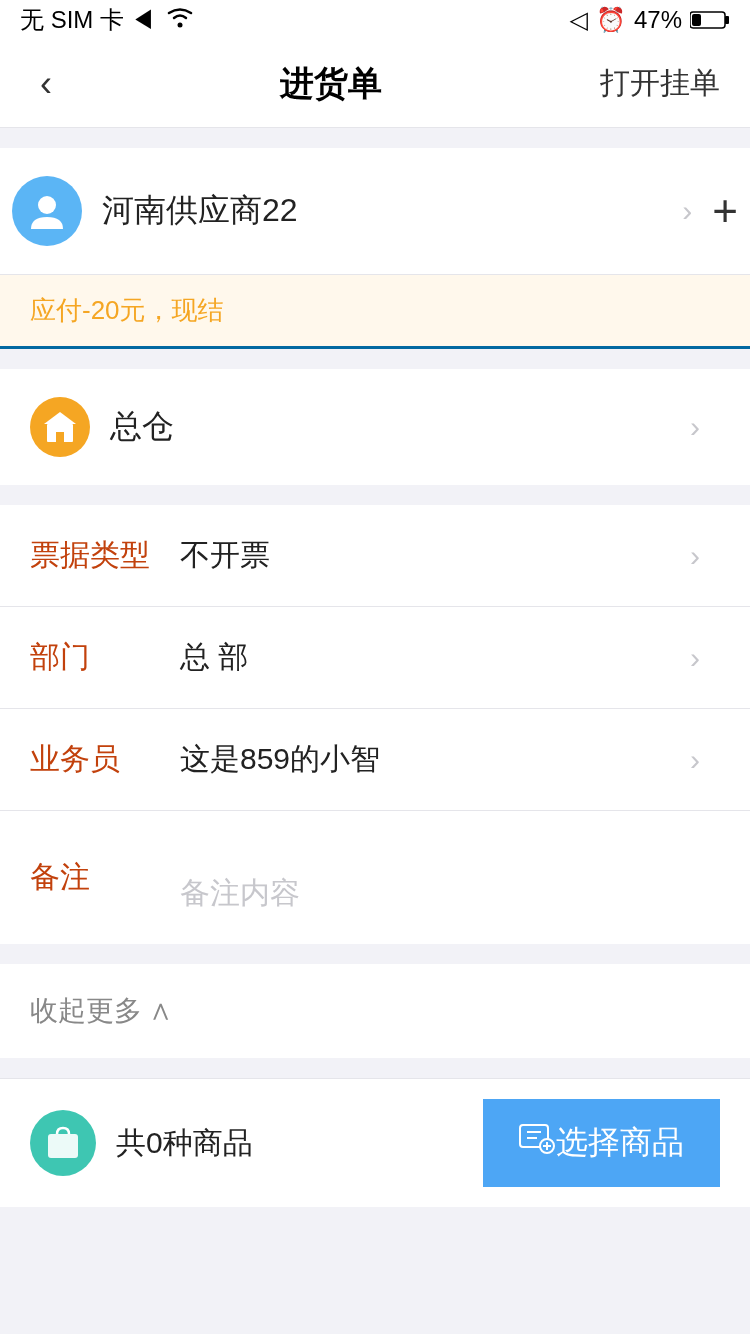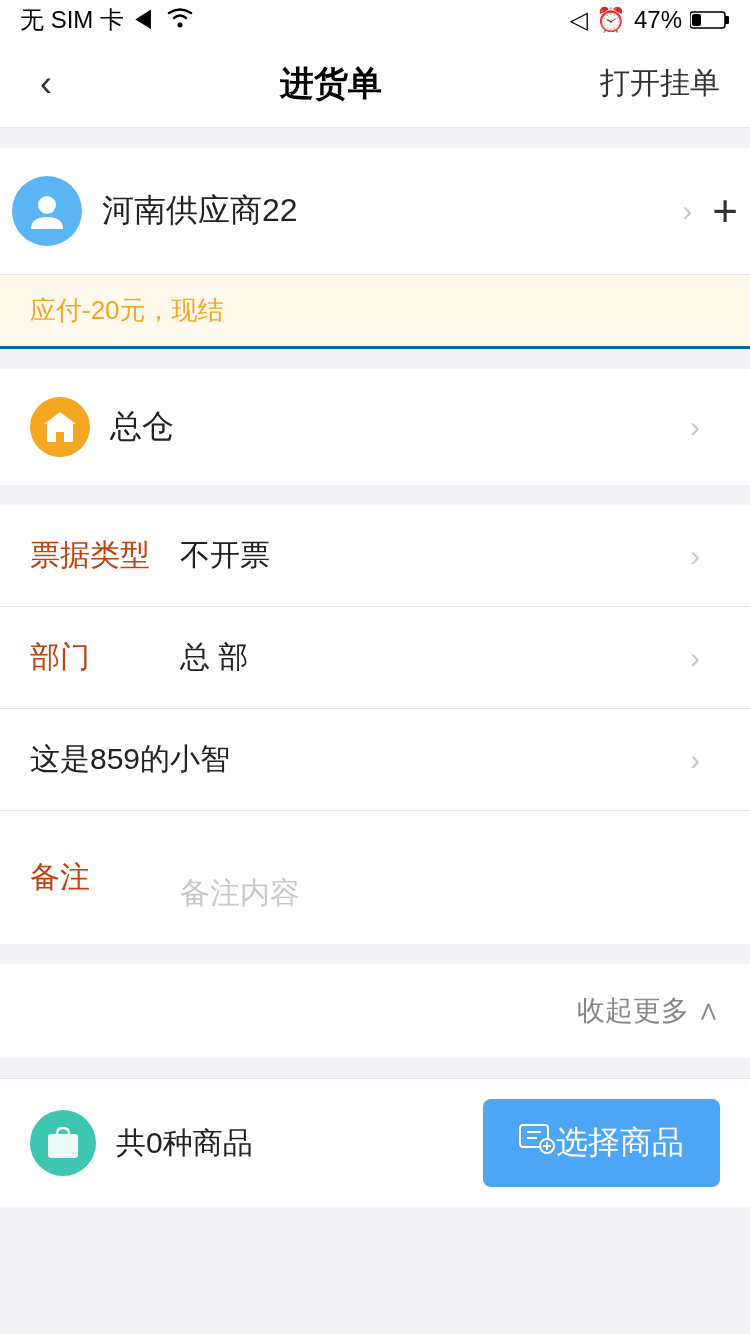--- a/index.html
+++ b/index.html
@@ -165,26 +165,27 @@
     .form-placeholder {
       flex: 1;
       font-size: 30px;
       color: #c7c7cc;
       margin-top: 32px;
     }
 
     
     .collapse-row {
       background: #fff;
-      text-align: right;
+      text-align: left;
       padding: 28px 30px;
       font-size: 28px;
       color: #888;
       cursor: pointer;
       margin-top: 20px;
+      font-family: Liberation Serif, serif;
     }
 
     
     .bottom-bar {
       background: #fff;
       display: flex;
       align-items: center;
       padding: 20px 30px;
       margin-top: 20px;
       border-top: 1px solid #e5e5ea;
@@ -202,21 +203,21 @@
     }
     .goods-count {
       flex: 1;
       font-size: 30px;
       color: #222;
     }
     .select-goods-btn {
       background: #4da6f5;
       color: #fff;
       border: none;
-      border-radius: 8px;
+      border-radius: 0;
       padding: 22px 36px;
       font-size: 32px;
       cursor: pointer;
       display: flex;
       align-items: center;
       gap: 1px;
     }
 
     
     .page-rest {
@@ -300,20 +301,21 @@
     <span class="chevron-right">›</span>
   </div>
 
   <div class="form-row">
     <span class="form-label">部门</span>
     <span class="form-value">总 部</span>
     <span class="chevron-right">›</span>
   </div>
 
   <div class="form-row">
+    <span class="form-label">业务员</span>
     <span class="form-value">这是859的小智</span>
     <span class="chevron-right">›</span>
   </div>
 
   <div class="form-row">
     <span class="form-label">备注</span>
     <span class="form-placeholder">备注内容</span>
   </div>
 </div>
 

